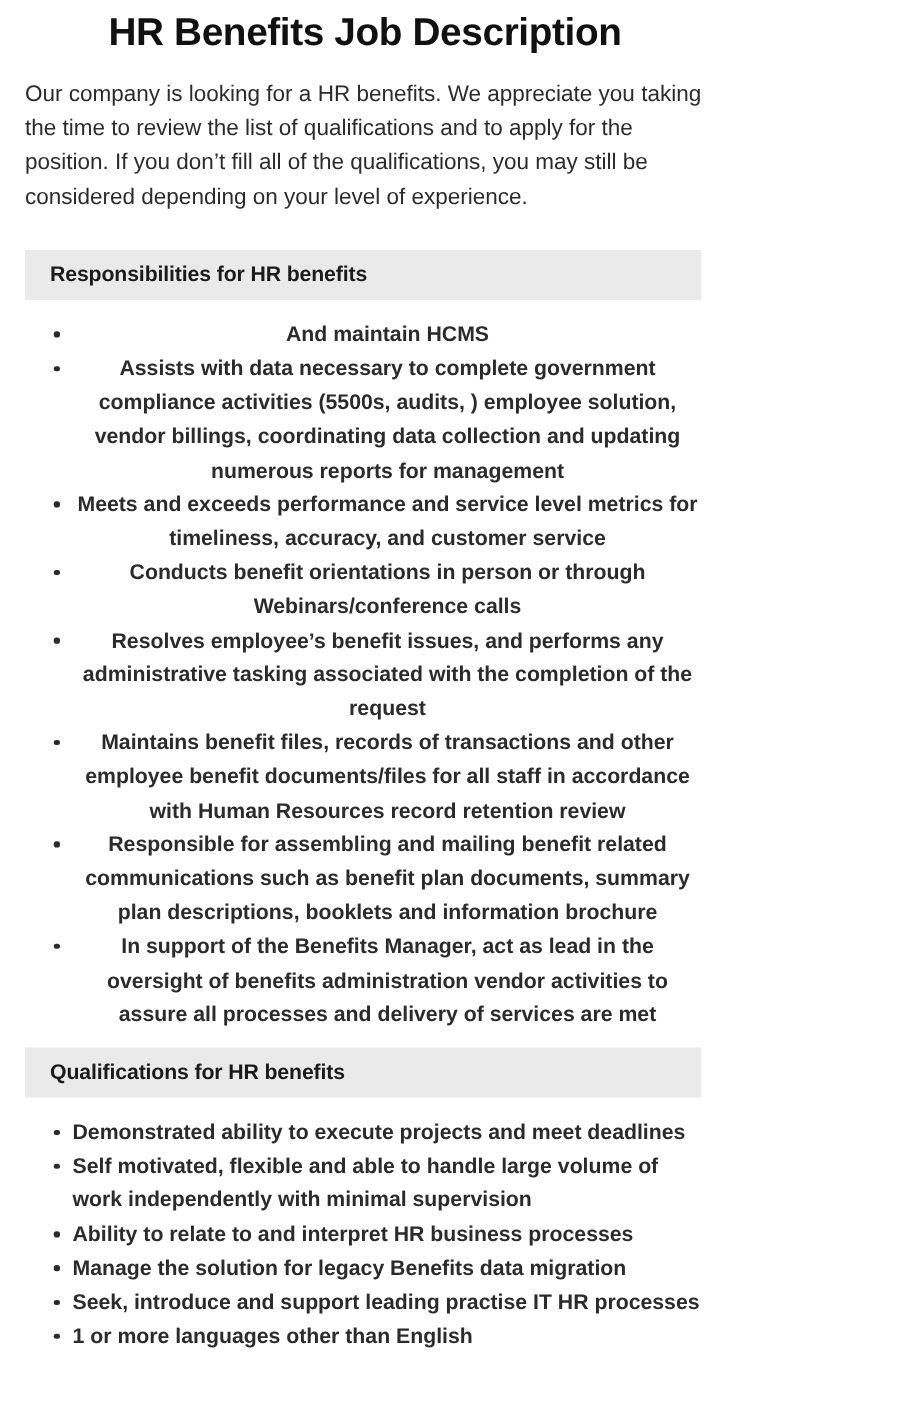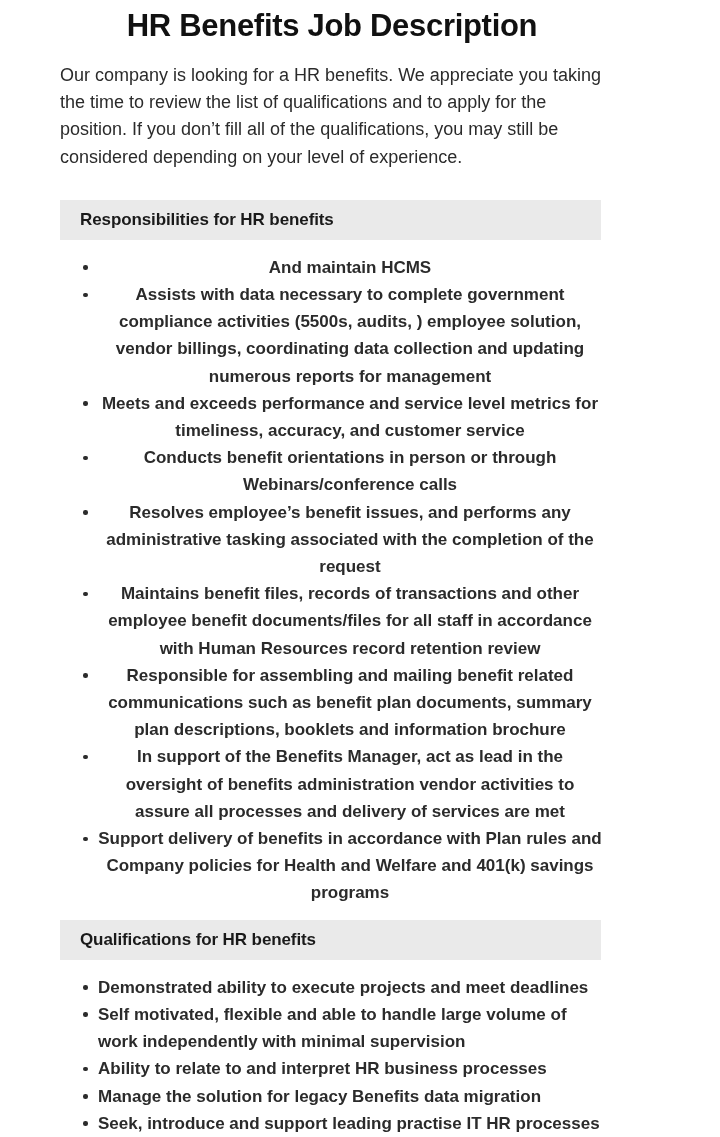--- a/index.html
+++ b/index.html
@@ -13,21 +13,20 @@
     font-family: "Liberation Sans", sans-serif;
     color: #2b2b2b;
     overflow: hidden;
   }
   .page {
     width: 584px;
     height: 1137px;
     position: relative;
     background: #ffffff;
     box-sizing: border-box;
-    margin-left: 40px;
   }
   .doc-title {
     font-size: 31px;
     font-weight: bold;
     color: #111111;
     text-align: center;
     letter-spacing: -0.3px;
     margin: 0;
     padding: 6px 20px 0 20px;
     line-height: 40px;
@@ -110,21 +109,20 @@
     <div class="band-gap-bottom"></div>
     <ul class="bullets">
       <li>And maintain HCMS</li>
       <li>Assists with data necessary to complete government compliance activities (5500s, audits, ) employee solution, vendor billings, coordinating data collection and updating numerous reports for management</li>
       <li>Meets and exceeds performance and service level metrics for timeliness, accuracy, and customer service</li>
       <li>Conducts benefit orientations in person or through Webinars/conference calls</li>
       <li>Resolves employee’s benefit issues, and performs any administrative tasking associated with the completion of the request</li>
       <li>Maintains benefit files, records of transactions and other employee benefit documents/files for all staff in accordance with Human Resources record retention review</li>
       <li>Responsible for assembling and mailing benefit related communications such as benefit plan documents, summary plan descriptions, booklets and information brochure</li>
       <li>In support of the Benefits Manager, act as lead in the oversight of benefits administration vendor activities to assure all processes and delivery of services are met</li>
-      <li>Support delivery of benefits in accordance with Plan rules and Company policies for Health and Welfare and 401(k) savings programs</li>
     </ul>
   </div>
 
   <div class="section-qualifications">
     <div class="section-band">
       <span class="section-band-title">Qualifications for HR benefits</span>
     </div>
     <div class="band-gap-bottom"></div>
     <ul class="bullets">
       <li>Demonstrated ability to execute projects and meet deadlines</li>

